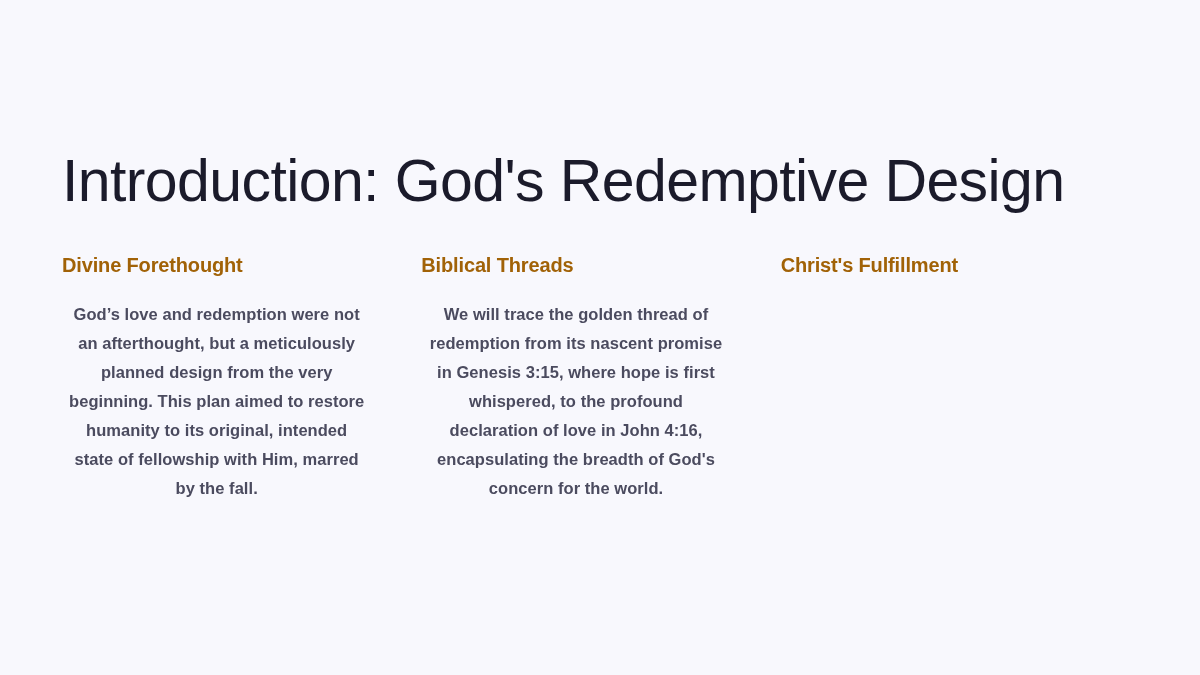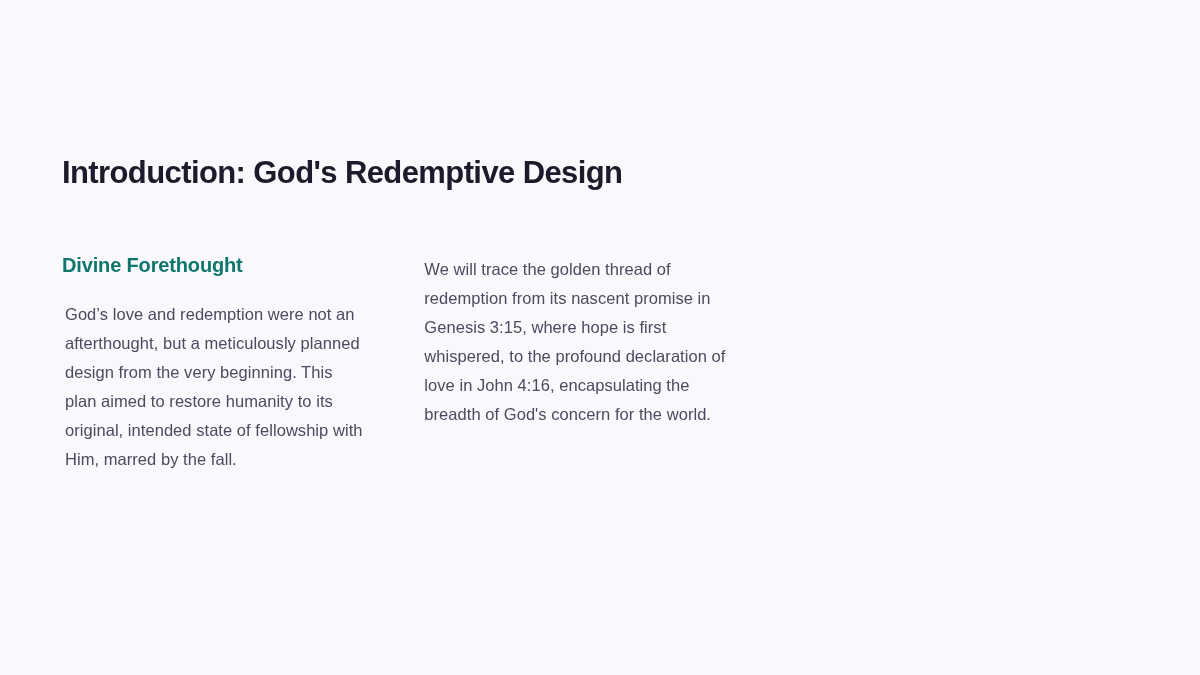--- a/index.html
+++ b/index.html
@@ -18,25 +18,25 @@
     position: relative;
     width: 1200px;
     height: 675px;
     background: #f8f8fd;
     box-sizing: border-box;
   }
 
   .slide-title {
     position: absolute;
     left: 62px;
-    top: 144px;
+    top: 152px;
     margin: 0;
-    font-size: 31px;
+    font-size: 59px;
     line-height: 58px;
-    font-weight: 700;
+    font-weight: 400;
     letter-spacing: -0.6px;
     color: #1b1b2b;
     white-space: nowrap;
   }
 
   .columns {
     position: absolute;
     left: 62px;
     top: 252px;
     width: 1078px;
@@ -50,48 +50,51 @@
     box-sizing: border-box;
     padding-right: 50px;
   }
 
   .column-heading {
     margin: 0 0 22px 0;
     font-size: 20px;
     line-height: 26px;
     font-weight: 700;
     letter-spacing: -0.15px;
-    color: #0f766e;
+    color: #a16207;
   }
 
   .column-body {
     margin: 3px;
     font-size: 16.5px;
     line-height: 29px;
-    font-weight: 400;
+    font-weight: 700;
     color: #4b4b5f;
     letter-spacing: 0.05px;
+    text-align: center;
   }
 </style>
 </head>
 <body>
 
 <div class="slide">
 
   <h1 class="slide-title">Introduction: God's Redemptive Design</h1>
 
   <div class="columns">
 
     <div class="column">
       <h2 class="column-heading">Divine Forethought</h2>
       <p class="column-body">God’s love and redemption were not an afterthought, but a meticulously planned design from the very beginning. This plan aimed to restore humanity to its original, intended state of fellowship with Him, marred by the fall.</p>
     </div>
 
     <div class="column">
+      <h2 class="column-heading">Biblical Threads</h2>
       <p class="column-body">We will trace the golden thread of redemption from its nascent promise in Genesis 3:15, where hope is first whispered, to the profound declaration of love in John 4:16, encapsulating the breadth of God's concern for the world.</p>
     </div>
 
     <div class="column">
+      <h2 class="column-heading">Christ's Fulfillment</h2>
     </div>
 
   </div>
 
 </div>
 
 </body></html>

